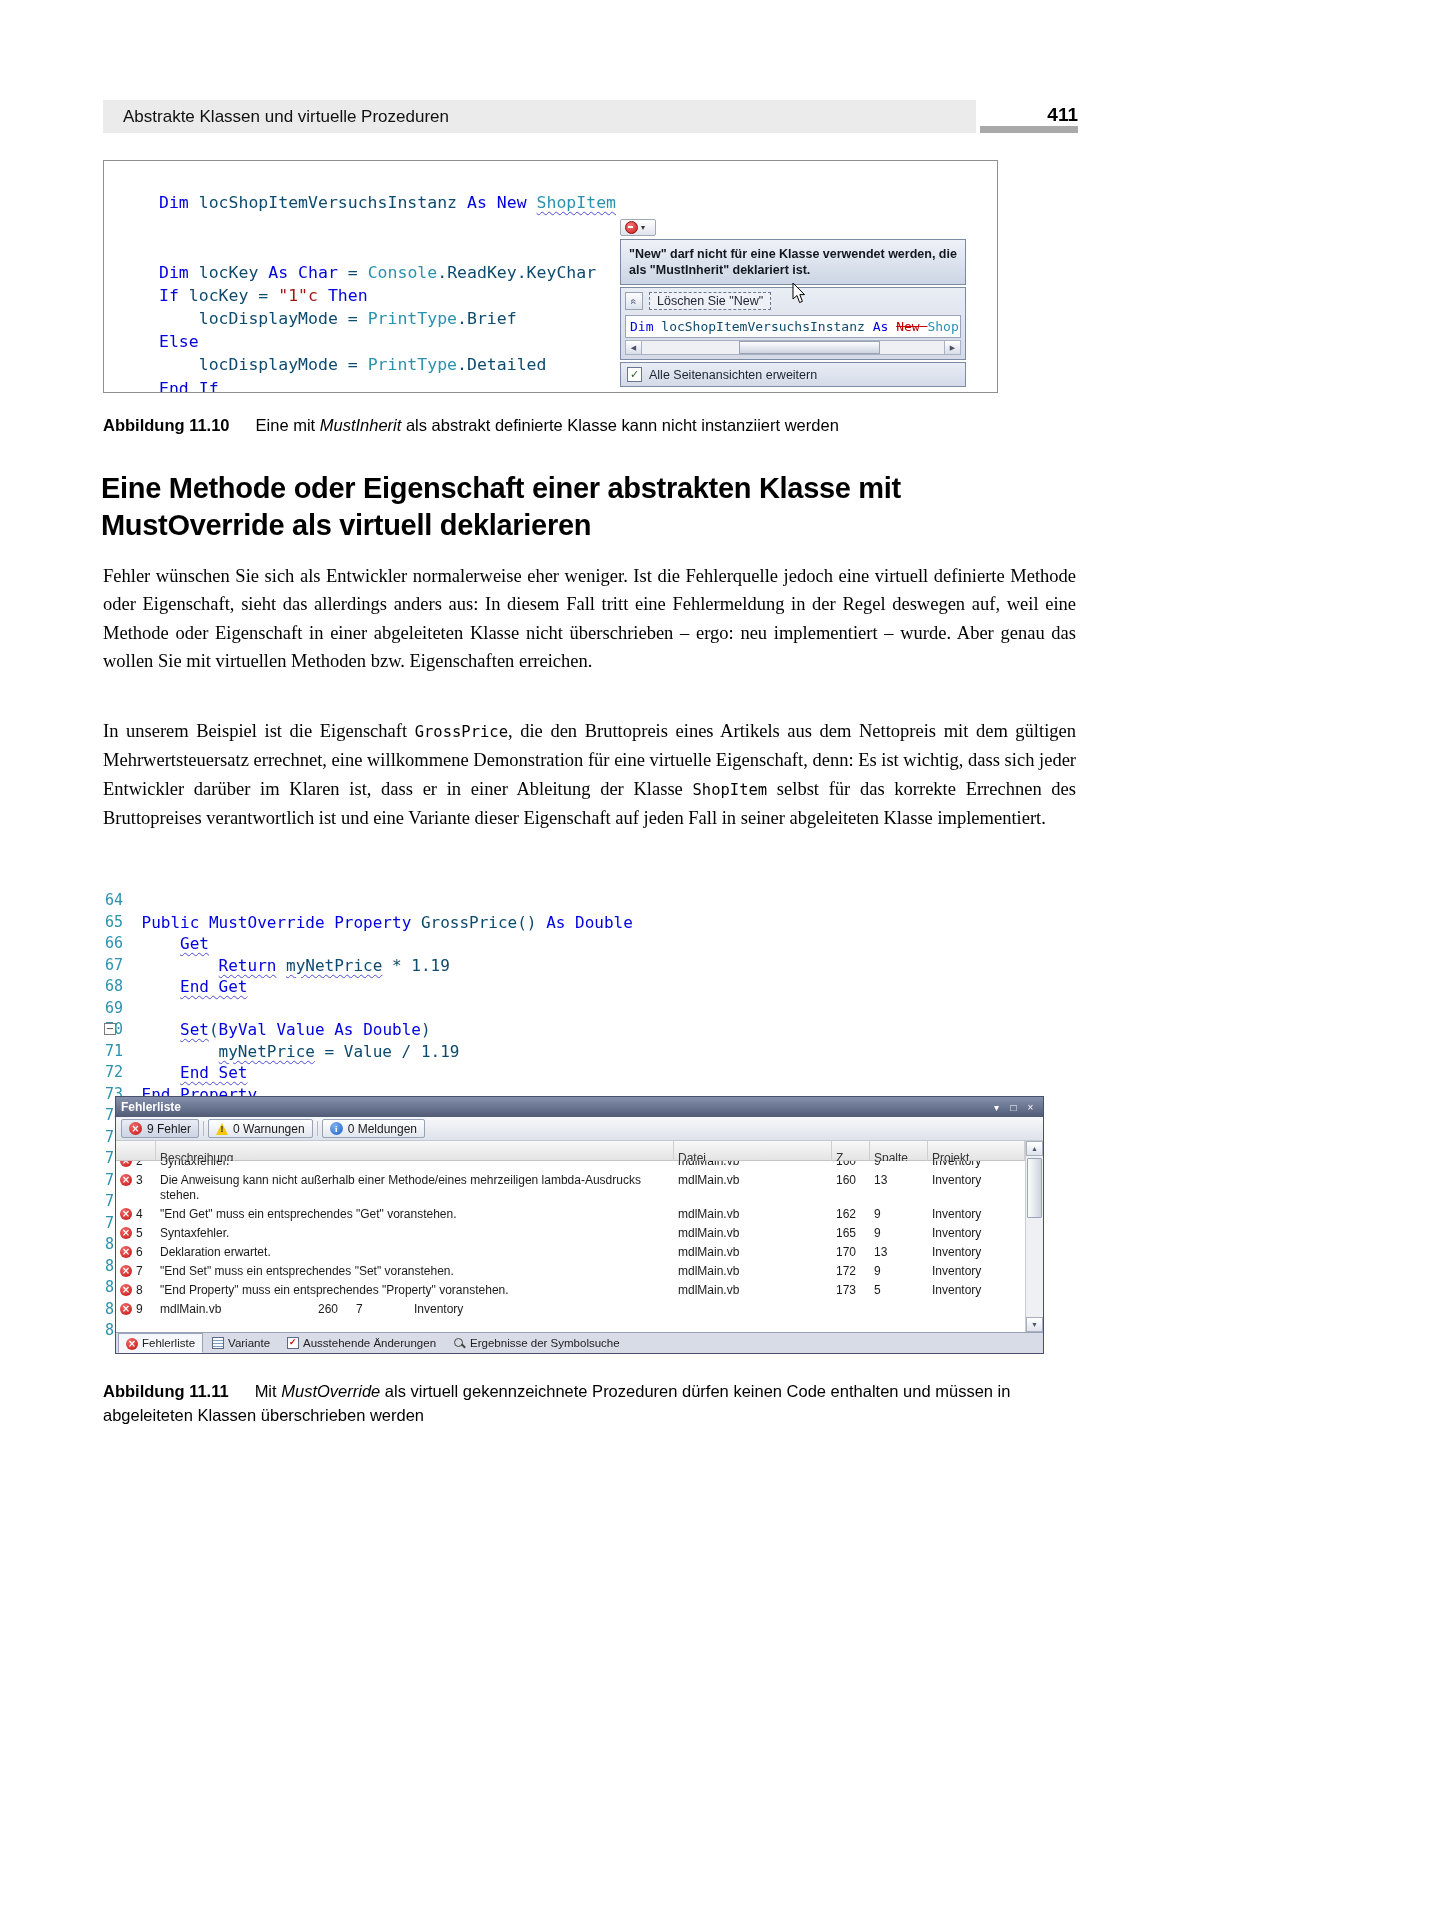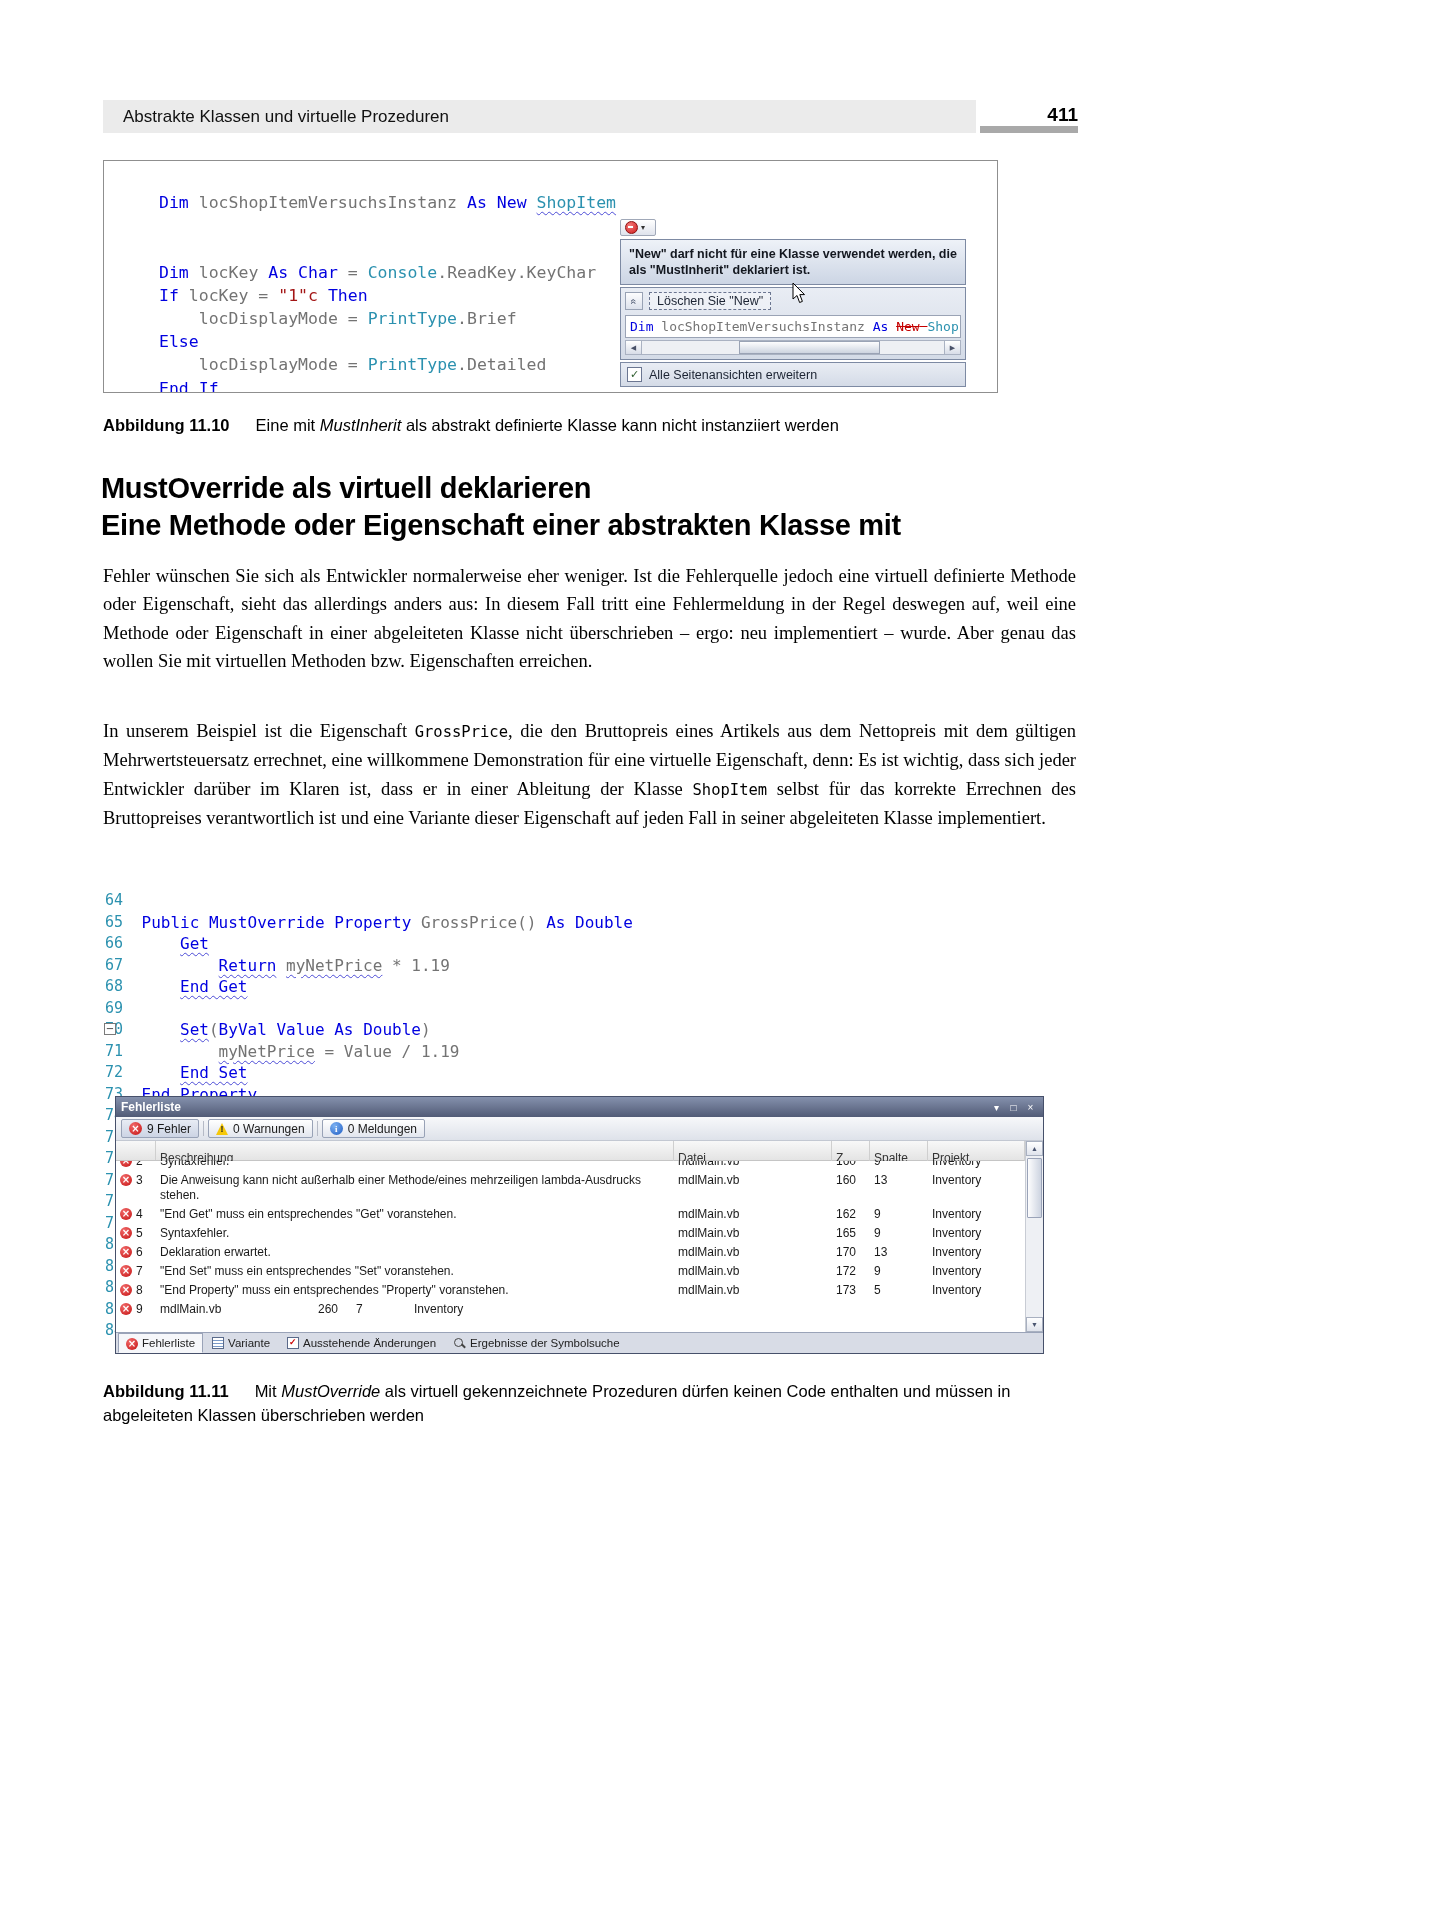--- a/index.html
+++ b/index.html
@@ -10,21 +10,21 @@
   .running-head{position:absolute;left:103px;top:100px;width:873px;height:33px;background:#ebebeb;
     font-size:17px;line-height:33px;padding-left:20px;box-sizing:border-box;color:#111;}
   .page-num{position:absolute;left:1000px;top:104px;width:78px;text-align:right;font-weight:bold;font-size:19px;}
   .page-num-bar{position:absolute;left:980px;top:126px;width:98px;height:7px;background:#a9a9a9;}
 
   
   .fig1{position:absolute;left:103px;top:160px;width:893px;height:231px;border:1px solid #8f8f8f;
         background:#fff;overflow:hidden;}
   .fig1-code{position:absolute;left:55px;top:30px;font:16.5px/23.2px "DejaVu Sans Mono",monospace;white-space:pre;}
   .code-line{white-space:pre;}
-  .tk-kw{color:#0000e0}.tk-ty{color:#2b91af}.tk-str{color:#a31515}.tk-pl{color:#737373}
+  .tk-kw{color:#0000e0}.tk-ty{color:#2b91af}.tk-str{color:#a31515}.tk-pl{color:#0c4a6e}
   .wavy{text-decoration-line:underline;text-decoration-style:wavy;text-decoration-color:#4b4bd6;
         text-decoration-thickness:1px;text-underline-offset:3px;}
   .strike{text-decoration:line-through;color:#c40000 !important;}
 
   .smart-tooltip{position:absolute;left:516px;top:58px;width:352px;font-family:"Liberation Sans",sans-serif;}
   .st-icon-btn{width:36px;height:17px;border:1px solid #a0a8b8;border-radius:2px;background:linear-gradient(#ffffff,#dfe3ec);
     display:flex;align-items:center;gap:3px;padding:0 4px;box-sizing:border-box;}
   .st-err-circle{width:11px;height:11px;border-radius:50%;background:radial-gradient(circle at 35% 30%,#f47979,#cf1d1d);
     border:1px solid #8c0f0f;position:relative;flex:none;}
   .st-err-circle::after{content:"";position:absolute;left:2px;top:4px;width:5px;height:2px;background:#fff;}
@@ -175,22 +175,22 @@
         <polygon points="1,0 1,16 5,12.5 7.6,19.5 10.4,18.4 7.8,11.6 12.5,11.6" fill="#fff" stroke="#000" stroke-width="1"></polygon>
       </svg>
     </div>
   </div>
 
   <div class="caption" style="top:413px;">
     <span class="cap-label">Abbildung 11.10</span><span><span>Eine mit </span><span class="it">MustInherit</span><span> als abstrakt definierte Klasse kann nicht instanziiert werden</span></span>
   </div>
 
   <div class="h2">
+    <div>Eine Methode oder Eigenschaft einer abstrakten Klasse mit</div>
     <div>MustOverride als virtuell deklarieren</div>
-    <div>Eine Methode oder Eigenschaft einer abstrakten Klasse mit</div>
   </div>
 
   <div class="body-par" style="top:562px;">Fehler wünschen Sie sich als Entwickler normalerweise eher weniger. Ist die Fehlerquelle jedoch eine virtuell definierte Methode oder Eigenschaft, sieht das allerdings anders aus: In diesem Fall tritt eine Fehlermeldung in der Regel deswegen auf, weil eine Methode oder Eigenschaft in einer abgeleiteten Klasse nicht überschrieben – ergo: neu implementiert – wurde. Aber genau das wollen Sie mit virtuellen Methoden bzw. Eigenschaften erreichen.</div>
   <div class="body-par" style="top:717px;"><span>In unserem Beispiel ist die Eigenschaft </span><span class="inline-code">GrossPrice</span><span>, die den Bruttopreis eines Artikels aus dem Nettopreis mit dem gültigen Mehrwertsteuersatz errechnet, eine willkommene Demonstration für eine virtuelle Eigenschaft, denn: Es ist wichtig, dass sich jeder Entwickler darüber im Klaren ist, dass er in einer Ableitung der Klasse </span><span class="inline-code">ShopItem</span><span> selbst für das korrekte Errechnen des Bruttopreises verantwortlich ist und eine Variante dieser Eigenschaft auf jeden Fall in seiner abgeleiteten Klasse implementiert.</span></div>
 
   <div class="fig2">
     <div class="editor">
         <div class="ed-line"><span class="ed-num">64</span><span class="ed-mark"><span class="mark-edit"></span></span><span class="ed-code"><span class="tk-pl">    </span><span class="tk-kw">Public</span><span class="tk-pl"> </span><span class="tk-kw">MustOverride</span><span class="tk-pl"> </span><span class="tk-kw">Property</span><span class="tk-pl"> GrossPrice() </span><span class="tk-kw">As</span><span class="tk-pl"> </span><span class="tk-kw">Double</span></span></div>
         <div class="ed-line"><span class="ed-num">65</span><span class="ed-mark"></span><span class="ed-code"><span class="tk-pl">        </span><span class="tk-kw wavy">Get</span></span></div>
         <div class="ed-line"><span class="ed-num">66</span><span class="ed-mark"></span><span class="ed-code"><span class="tk-pl">            </span><span class="tk-kw wavy">Return</span><span class="tk-pl"> </span><span class="tk-pl wavy">myNetPrice</span><span class="tk-pl"> * 1.19</span></span></div>

